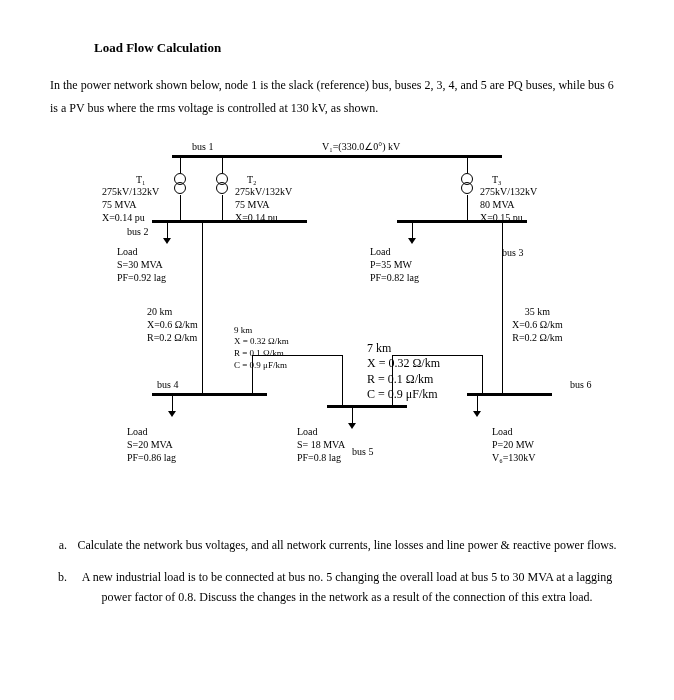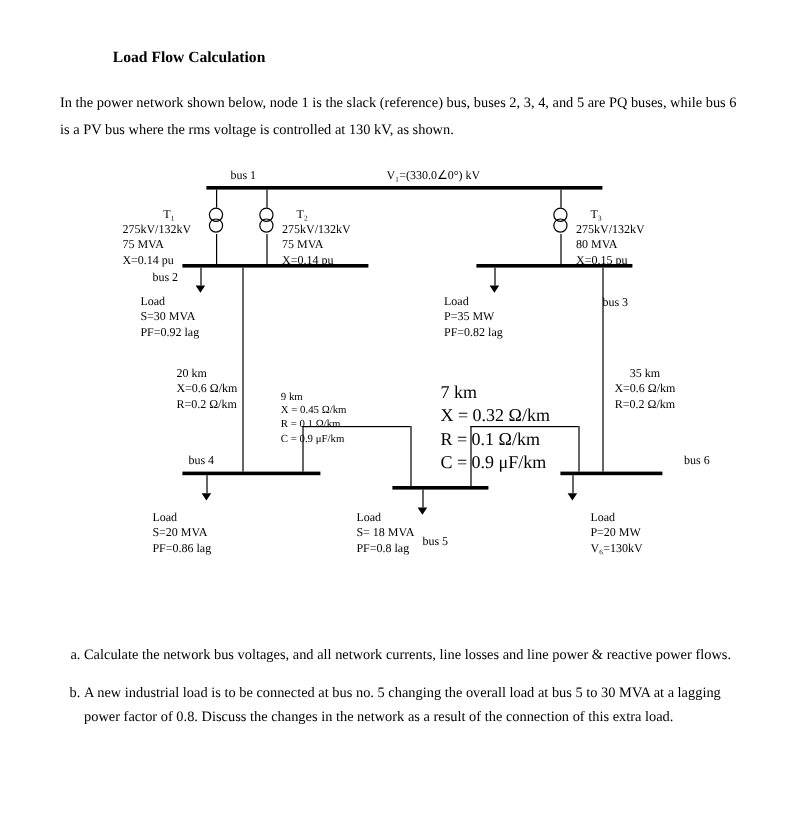--- a/index.html
+++ b/index.html
@@ -70,20 +70,21 @@
       border-right: 4px solid transparent;
       border-top: 6px solid #000;
     }
     .questions {
       margin-top: 20px;
       padding-left: 20px;
     }
     .questions li {
       margin-bottom: 12px;
       line-height: 1.7;
+      text-align: center;
     }
   </style>
 </head>
 <body>
 
 <div class="title">Load Flow Calculation</div>
 <div class="intro">In the power network shown below, node 1 is the slack (reference) bus, buses 2, 3, 4, and 5 are PQ buses, while bus 6 is a PV bus where the rms voltage is controlled at 130 kV, as shown.</div>
 
 <div class="diagram">
 
@@ -157,28 +158,28 @@
   <div class="busbar" style="left:255px; top:260px; width:80px;"></div>
   <div class="label" style="left:280px; top:268px;margin-top:32px;">bus 5</div>
 
   <div class="busbar" style="left:395px; top:248px; width:85px;"></div>
   <div class="label" style="left:450px; top:233px;padding-left:48px;">bus 6</div>
 
   <div class="vline" style="left:180px; top:210px; height:38px;"></div>
   <div class="hline" style="left:180px; top:210px; width:90px;"></div>
   <div class="vline" style="left:270px; top:210px; height:50px;"></div>
   <div class="label" style="left:162px; top:180px; text-align:left; white-space:pre; font-size:9px;">9 km
-X = 0.45 Ω/km
+X = 0.32 Ω/km
 R = 0.1 Ω/km
 C = 0.9 μF/km</div>
 
   <div class="vline" style="left:320px; top:210px; height:50px;"></div>
   <div class="hline" style="left:320px; top:210px; width:90px;"></div>
   <div class="vline" style="left:410px; top:210px; height:38px;"></div>
-  <div class="label" style="left:295px; top:174px; text-align:left; white-space:pre; font-size:15px;">7 km
+  <div class="label" style="left:295px; top:196px; text-align:left; white-space:pre; font-size:12px;">7 km
 X = 0.32 Ω/km
 R = 0.1 Ω/km
 C = 0.9 μF/km</div>
 
   <div class="vline" style="left:100px; top:251px; height:15px;"></div>
   <div class="arrow-down" style="left:96px; top:266px;"></div>
   <div class="label" style="left:55px; top:280px; text-align:left; white-space:pre;">Load
 S=20 MVA
 PF=0.86 lag</div>
 

